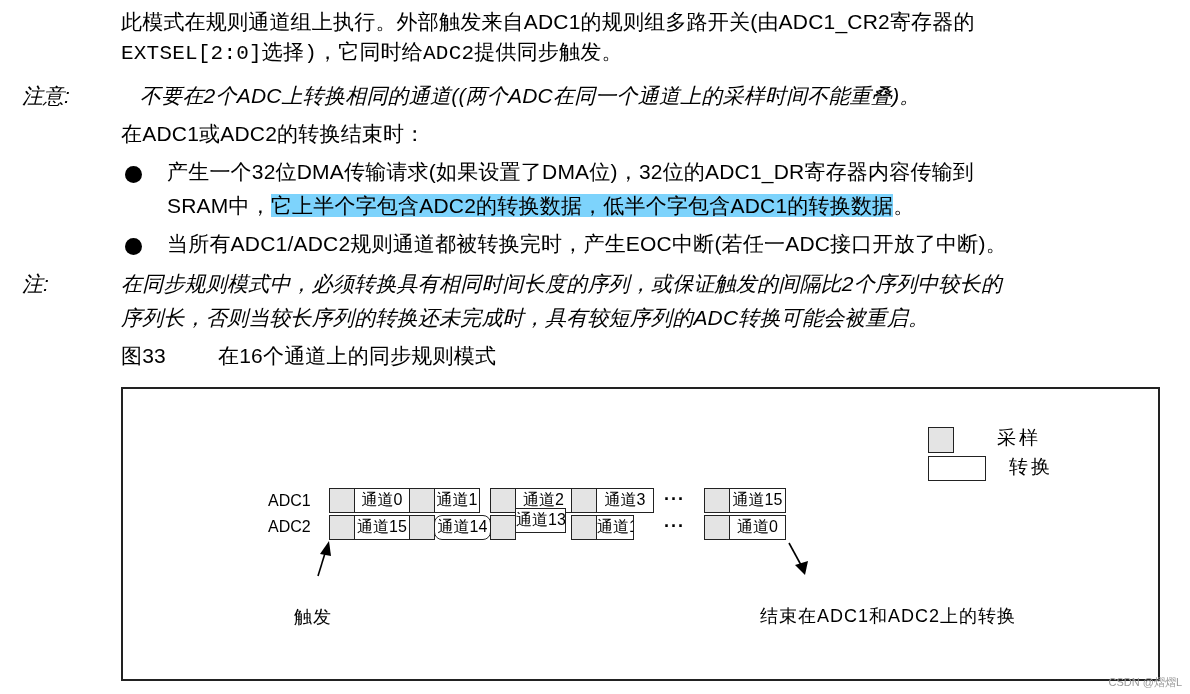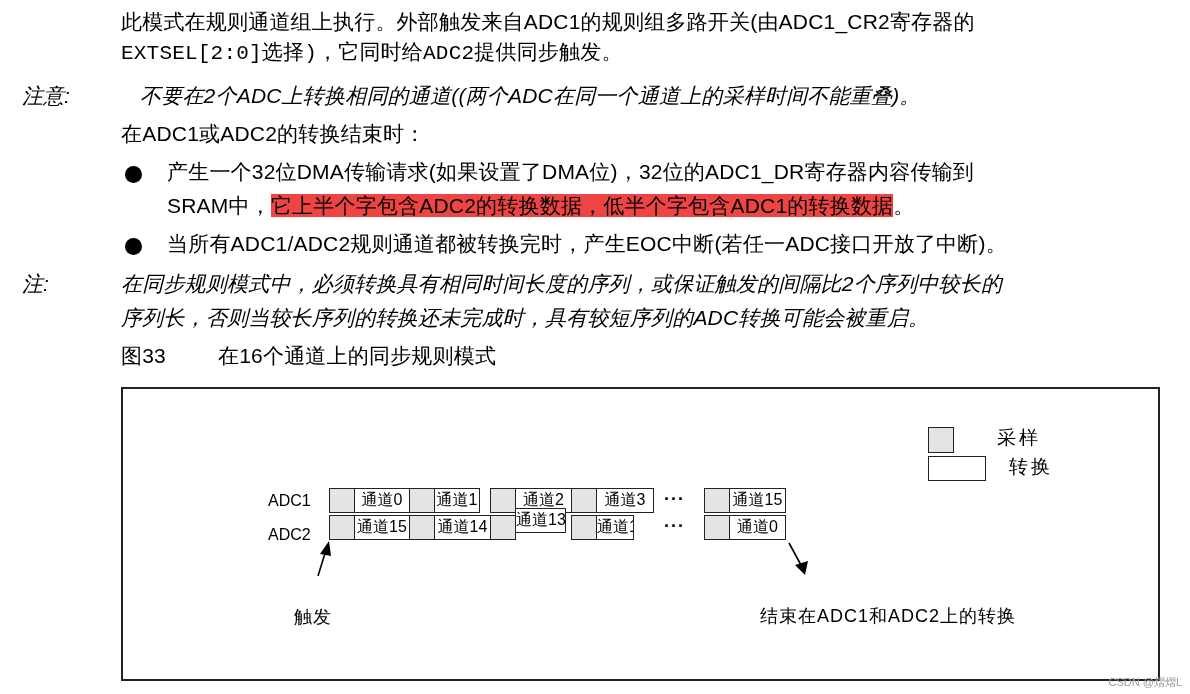--- a/index.html
+++ b/index.html
@@ -2,21 +2,21 @@
 <html><head>
 <meta charset="utf-8">
 <style>
   * { box-sizing: border-box; margin: 0; padding: 0; }
   html, body { width: 1190px; height: 694px; background: #ffffff; overflow: hidden; }
   body { position: relative; font-family: "Liberation Sans", "DejaVu Sans", sans-serif; color: #000; }
   .line { position: absolute; font-size: 21px; line-height: 28px; white-space: nowrap; letter-spacing: 0.2px; }
   .italic { font-style: italic; }
   .label { position: absolute; font-size: 21px; line-height: 28px; font-style: italic; }
   .bullet { position: absolute; width: 17px; height: 17px; border-radius: 50%; background: #000; }
-  .hl { background: #ef4444; }
+  .hl { background: #7dd3fc; }
   .fig-frame { position: absolute; left: 121px; top: 387px; width: 1039px; height: 294px; border: 2px solid #222; }
   .adc-label { position: absolute; font-size: 16px; line-height: 20px; }
   .cell { position: absolute; height: 25px; border: 1.5px solid #222; font-size: 16px; line-height: 22px; text-align: center; overflow: hidden; white-space: nowrap; }
   .cell.s { background: #e4e4e4; }
   .cell.c { background: #ffffff; }
   .dots { position: absolute; font-size: 18px; font-weight: bold; letter-spacing: 1px; line-height: 20px; }
   .legend-box { position: absolute; border: 1.5px solid #222; }
   .legend-text { position: absolute; font-size: 19px; line-height: 22px; letter-spacing: 3px; }
   .note-text { position: absolute; font-size: 18px; line-height: 22px; letter-spacing: 1px; margin-top: 28px; }
   .watermark { position: absolute; right: 8px; bottom: 4px; font-size: 11px; color: #9a9a9a; }
@@ -62,25 +62,25 @@
 <div class="cell s" style="left:409px; top:488px; width:26px;"></div>
 <div class="cell c" style="left:434px; top:488px; width:46px;">通道1</div>
 <div class="cell s" style="left:490px; top:488px; width:26px;"></div>
 <div class="cell c" style="left:515px; top:488px; width:57px;">通道2</div>
 <div class="cell s" style="left:571px; top:488px; width:26px;"></div>
 <div class="cell c" style="left:596px; top:488px; width:58px;">通道3</div>
 <div class="dots" style="left:664px; top:489px;">···</div>
 <div class="cell s" style="left:704px; top:488px; width:26px;"></div>
 <div class="cell c" style="left:729px; top:488px; width:57px;">通道15</div>
 
-<div class="adc-label" style="left:268px; top:517px;margin-top:8px;">ADC2</div>
+<div class="adc-label" style="left:268px; top:517px;">ADC2</div>
 <div class="cell s" style="left:329px; top:515px; width:26px;"></div>
 <div class="cell c" style="left:354px; top:515px; width:56px;">通道15</div>
 <div class="cell s" style="left:409px; top:515px; width:26px;"></div>
-<div class="cell c" style="left:434px; top:515px; width:57px;">通道14</div>
+<div class="cell c" style="left:434px; top:515px; width:57px;border-radius:8px;">通道14</div>
 <div class="cell s" style="left:490px; top:515px; width:26px;"></div>
 <div class="cell c" style="left:515px; top:508px; width:51px;">通道13</div>
 <div class="cell s" style="left:571px; top:515px; width:26px;"></div>
 <div class="cell c" style="left:596px; top:515px; width:38px;">通道12</div>
 <div class="dots" style="left:664px; top:516px;">···</div>
 <div class="cell s" style="left:704px; top:515px; width:26px;"></div>
 <div class="cell c" style="left:729px; top:515px; width:57px;">通道0</div>
 
 <svg class="arrow" style="left:300px; top:540px;" width="40" height="40">
   <line x1="18" y1="36" x2="26" y2="10" stroke="#000" stroke-width="1.6"></line>

